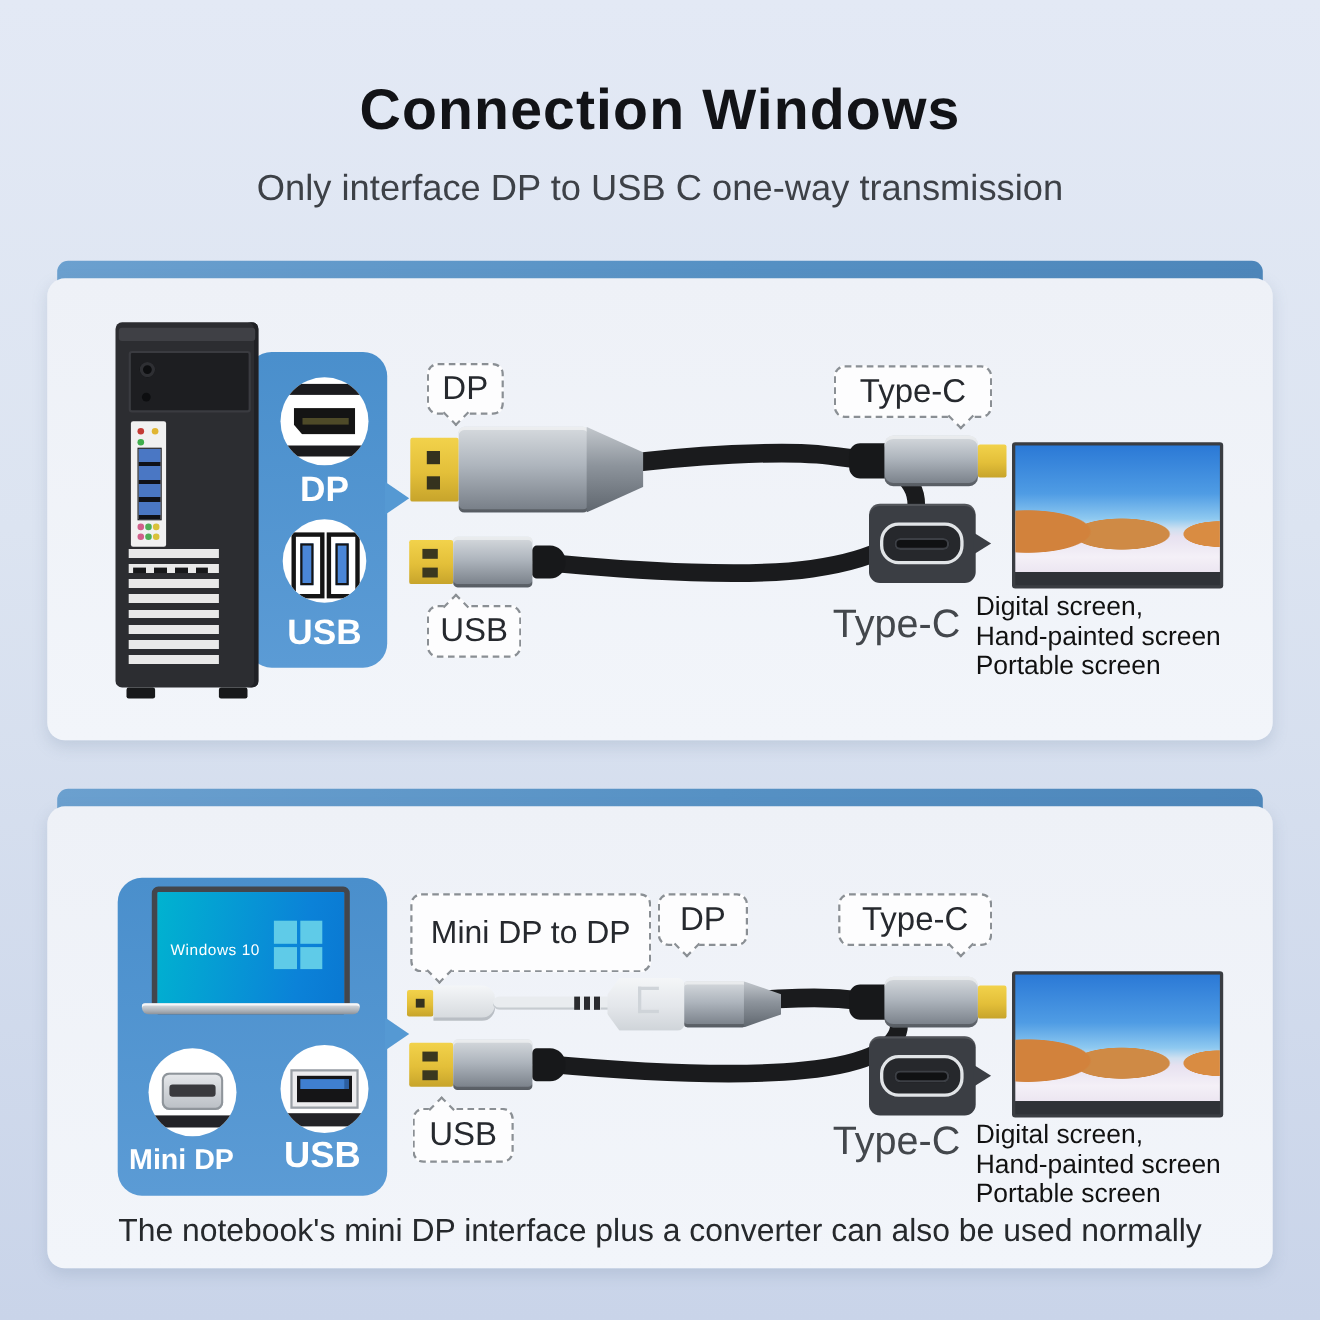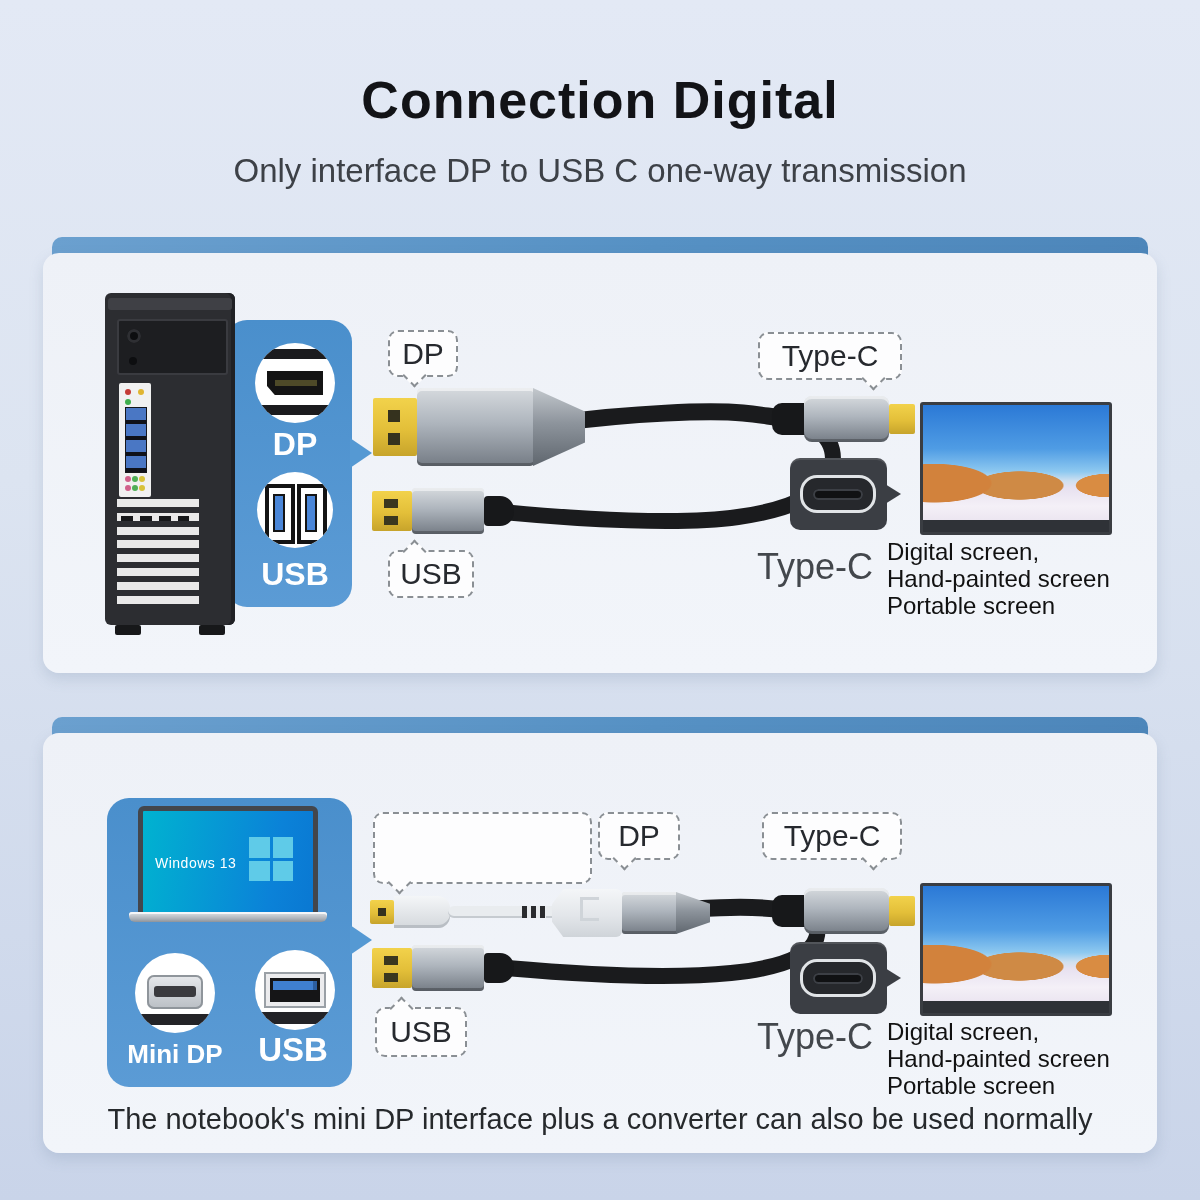--- a/index.html
+++ b/index.html
@@ -157,21 +157,21 @@
          clip-path:polygon(0 0,100% 28%,100% 72%,0 100%);}
   
   .cables{position:absolute;left:0;top:0;z-index:2;}
   .footnote{position:absolute;left:0;right:0;top:370px;text-align:center;font-size:29px;color:#26292c;z-index:3;}
 </style>
 </head>
 <body>
 
 <div class="stage">
 
-  <div class="title">Connection Digital</div>
+  <div class="title">Connection Windows</div>
   <div class="subtitle">Only interface DP to USB C one-way transmission</div>
 
   <section class="panel p1">
     <div class="bar"></div>
     <div class="body">
 
       <div class="tower">
         <div class="t-top"></div>
         <div class="t-psu"></div>
         <div class="t-io">
@@ -250,34 +250,34 @@
 
   <section class="panel p2">
     <div class="bar"></div>
     <div class="body">
 
       <div class="callout co2">
         <i class="notch"></i>
       </div>
       <div class="laptop">
         <div class="lscreen">
-          <span class="osname">Windows 13</span>
+          <span class="osname">Windows 10</span>
           <span class="winlogo">
             <i></i>
               <i></i>
               <i></i>
               <i></i>
           </span>
         </div>
         <div class="lbase"></div>
       </div>
       <div class="pcircle mdp-port" style="left:92px;top:220px;">
         <div class="plug"></div>
       </div>
-      <div class="plabel" style="left:69px;top:306px;width:126px;font-size:26px;">Mini DP</div>
+      <div class="plabel" style="left:59px;top:306px;width:126px;font-size:26px;">Mini DP</div>
       <div class="pcircle usb3-port" style="left:212px;top:217px;">
         <div class="plug"></div>
       </div>
       <div class="plabel" style="left:190px;top:298px;width:120px;font-size:33px;">USB</div>
 
       <svg class="cables" width="1114" height="420" viewBox="0 0 1114 420">
         <path d="M 650 176 C 685 174 710 173 742 177" fill="none" stroke="#1a1b1d" stroke-width="17" stroke-linecap="round"></path>
         <path d="M 452 234 C 540 242 630 246 688 240 C 748 234 778 218 774 194 C 770 177 752 174 738 176" fill="none" stroke="#1a1b1d" stroke-width="16" stroke-linecap="round"></path>
       </svg>
 
@@ -296,20 +296,21 @@
         <div class="rel"></div>
       </div>
 
       <div class="conn tcconn" style="left:729px;top:155px;width:150px;height:46px;">
         <div class="rel"></div>
         <div class="bod metal"></div>
         <div class="tip gold"></div>
       </div>
 
       <div class="bubble" style="left:330px;top:79px;width:215px;height:68px;font-size:29px;">
+        <span>Mini DP to DP</span>
           <i class="tail b left"></i>
       </div>
       <div class="bubble" style="left:555px;top:79px;width:78px;height:44px;font-size:30px;">
         <span>DP</span>
           <i class="tail b left"></i>
       </div>
       <div class="bubble" style="left:332px;top:274px;width:88px;height:46px;font-size:30px;">
         <span>USB</span>
           <i class="tail t left"></i>
       </div>

